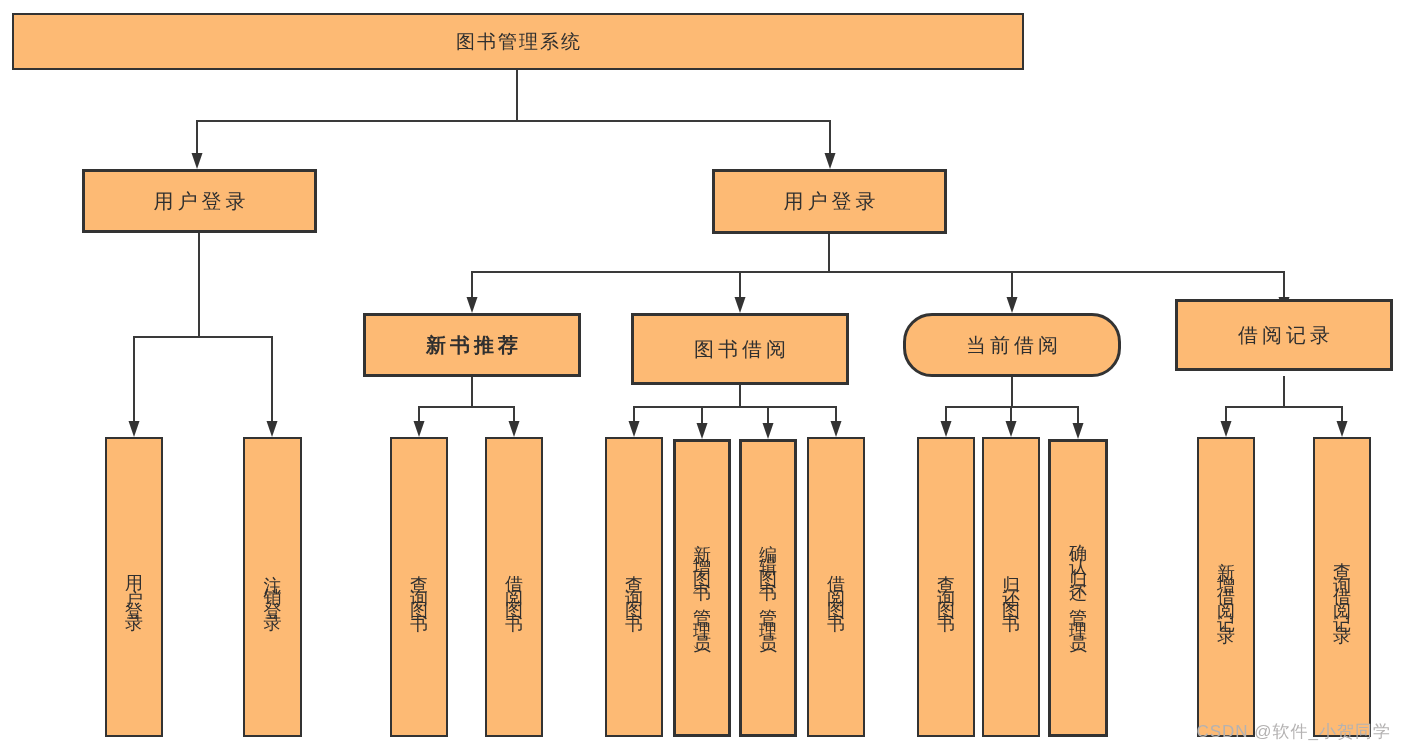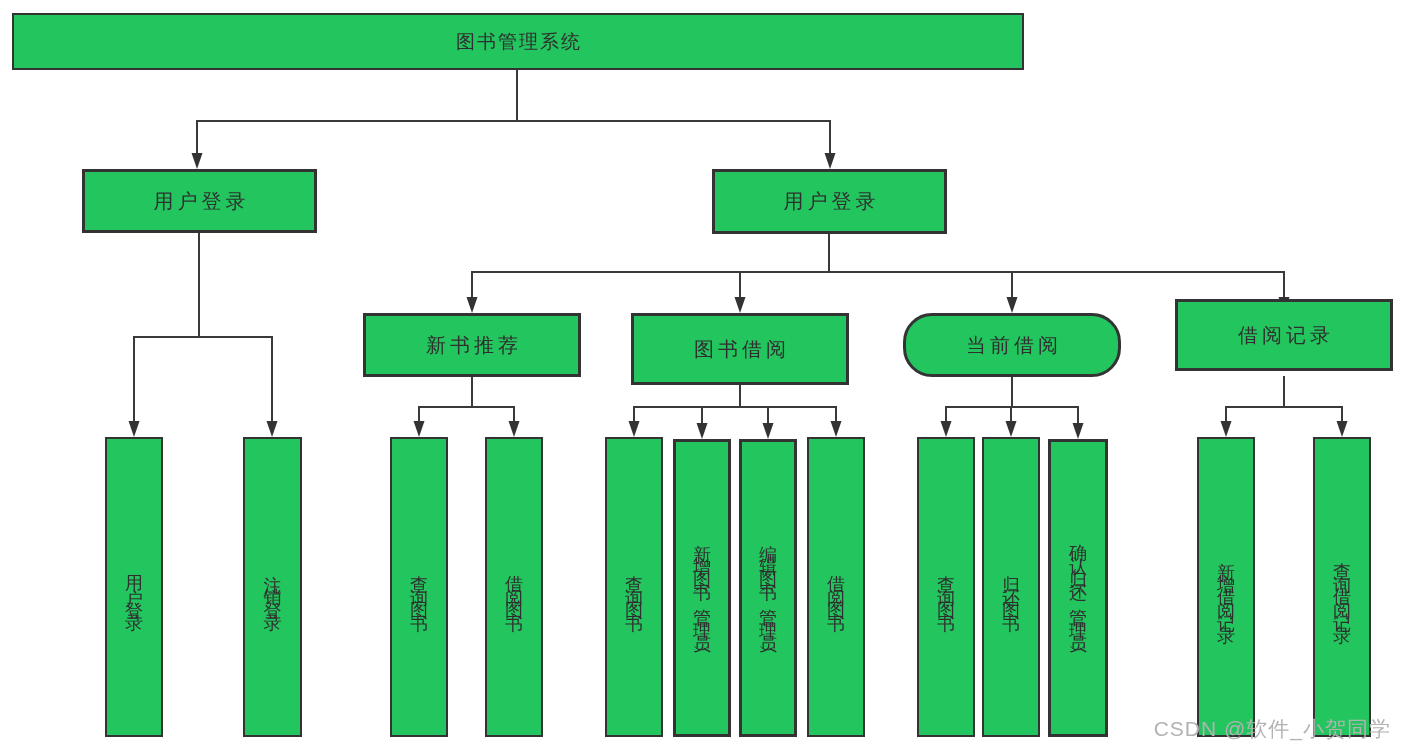--- a/index.html
+++ b/index.html
@@ -6,40 +6,40 @@
   body{
     width:1405px;height:747px;position:relative;overflow:hidden;
     font-family:"Liberation Sans","DejaVu Sans",sans-serif;
     color:#2f2f2f;
   }
   .stage{position:absolute;inset:0;width:1405px;height:747px;}
   .connectors{position:absolute;left:0;top:0;width:1405px;height:747px;z-index:1;}
   .connectors line{stroke:#3a3a3a;stroke-width:2;stroke-linecap:square;}
   .connectors polygon{fill:#333333;stroke:none;}
   .box{
-    position:absolute;background:#22c55e;border:3px solid #333333;
+    position:absolute;background:#fdba74;border:3px solid #333333;
     display:flex;align-items:center;justify-content:center;
     box-sizing:border-box;z-index:2;
   }
   .box.root{border-width:2px;}
   .box.leaf{border-width:2px;}
   .box.leaf.thick{border-width:3px;}
   .htext{
     font-size:20px;letter-spacing:4px;padding-left:4px;
     white-space:nowrap;color:#2f2f2f;
   }
   .root .htext{font-size:19px;letter-spacing:2px;padding-left:2px;}
   .vtext{
     writing-mode:vertical-rl;text-orientation:mixed;
     font-size:18px;letter-spacing:13px;line-height:1;
     color:#2f2f2f;white-space:nowrap;
   }
   .watermark{
     position:absolute;right:14px;bottom:4px;z-index:3;
-    font-size:21px;color:#b4b2b2;letter-spacing:1px;white-space:nowrap;
+    font-size:17px;color:#b4b2b2;letter-spacing:1px;white-space:nowrap;
   }
 </style>
 </head>
 <body>
 
 <div class="stage">
 
   <svg class="connectors" viewBox="0 0 1405 747" xmlns="http://www.w3.org/2000/svg" aria-hidden="true">
 
     <line x1="517" y1="70" x2="517" y2="121"></line>
@@ -106,21 +106,21 @@
     <span class="htext">图书管理系统</span>
   </div>
 
   <div class="box" style="left:82px;top:169px;width:235px;height:64px;">
     <span class="htext">用户登录</span>
   </div>
   <div class="box" style="left:712px;top:169px;width:235px;height:65px;">
     <span class="htext">用户登录</span>
   </div>
 
-  <div class="box" style="left:363px;top:313px;width:218px;height:64px;">
+  <div class="box" style="left:363px;top:313px;width:218px;height:64px;font-weight:bold;">
     <span class="htext">新书推荐</span>
   </div>
   <div class="box" style="left:631px;top:313px;width:218px;height:72px;">
     <span class="htext">图书借阅</span>
   </div>
   <div class="box" style="left:903px;top:313px;width:218px;height:64px;border-radius:29px;">
     <span class="htext">当前借阅</span>
   </div>
   <div class="box" style="left:1175px;top:299px;width:218px;height:72px;">
     <span class="htext">借阅记录</span>

